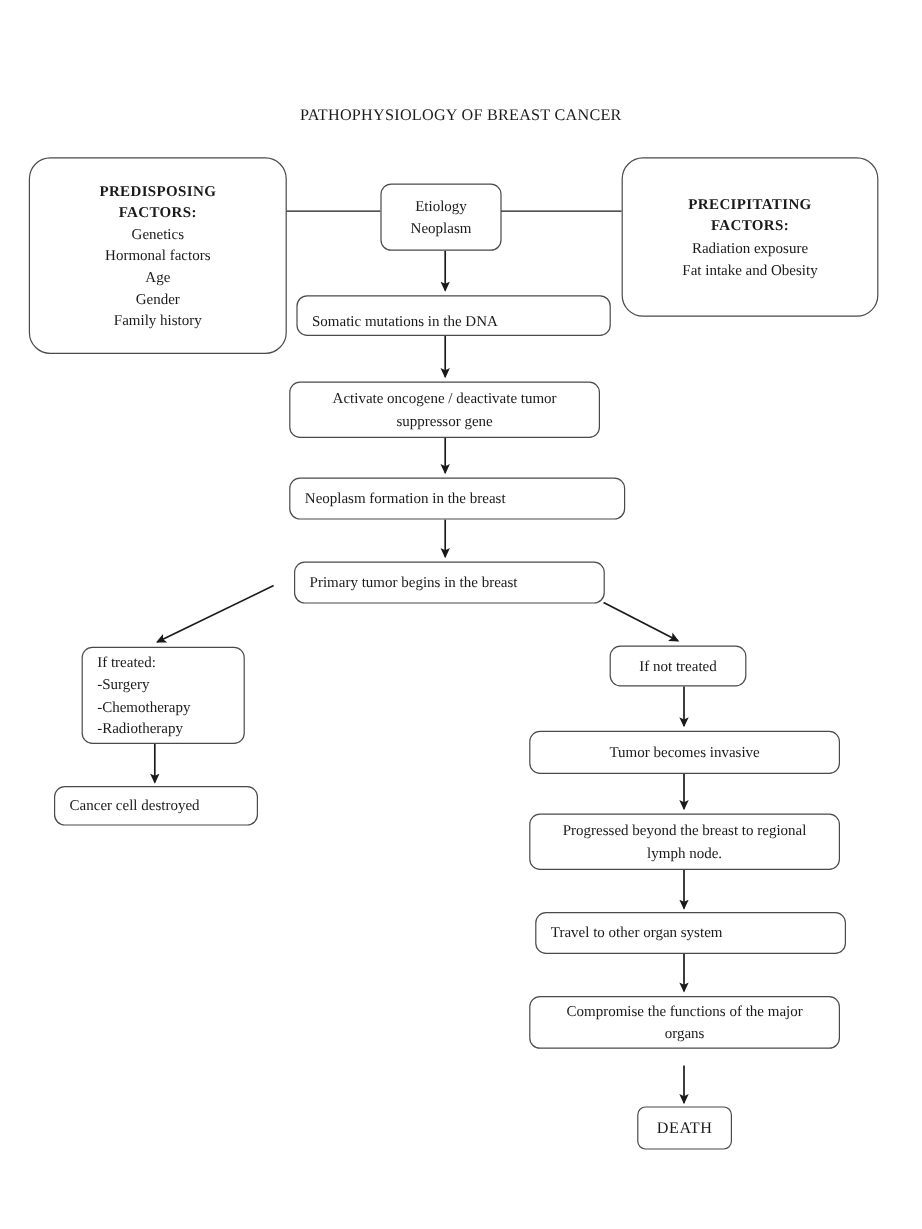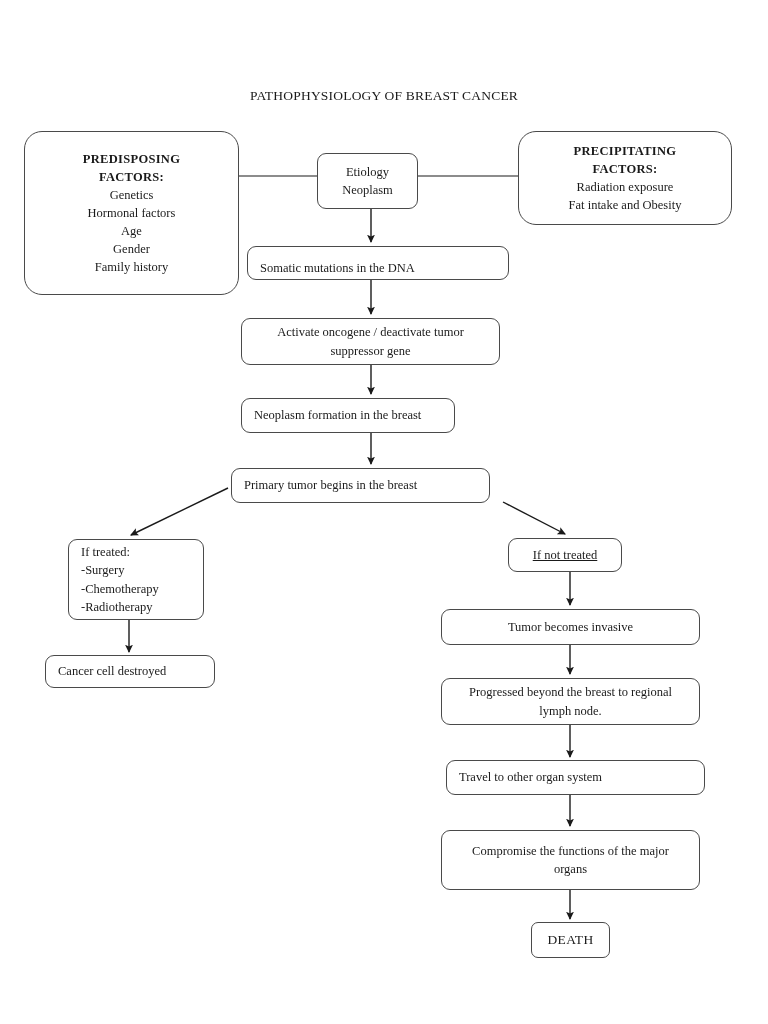--- a/index.html
+++ b/index.html
@@ -116,21 +116,21 @@
       <span class="fline factor-head">PREDISPOSING</span>
       <span class="fline factor-head">FACTORS:</span>
       <span class="fline">Genetics</span>
       <span class="fline">Hormonal factors</span>
       <span class="fline">Age</span>
       <span class="fline">Gender</span>
       <span class="fline">Family history</span>
     </div>
   </div>
 
-  <div class="node r-lg" style="left:518px; top:131px; width:214px; height:94px;">
+  <div class="node r-lg" style="left:518px; top:131px; width:214px; height:133px;">
     <div class="inner">
       <span class="fline factor-head">PRECIPITATING</span>
       <span class="fline factor-head">FACTORS:</span>
       <span class="fline">Radiation exposure</span>
       <span class="fline">Fat intake and Obesity</span>
     </div>
   </div>
 
   <div class="node r-md" style="left:317px; top:153px; width:101px; height:56px;text-align:center;">
     <div class="inner">
@@ -145,48 +145,48 @@
     </div>
   </div>
 
   <div class="node r-md" style="left:241px; top:318px; width:259px; height:47px;">
     <div class="inner">
       <span class="fline">Activate oncogene / deactivate tumor</span>
       <span class="fline">suppressor gene</span>
     </div>
   </div>
 
-  <div class="node r-md left-align" style="left:241px; top:398px; width:214px; height:35px;">
+  <div class="node r-md left-align" style="left:241px; top:398px; width:280px; height:35px;">
     <div class="inner">
       <span class="fline">Neoplasm formation in the breast</span>
     </div>
   </div>
 
-  <div class="node r-md left-align" style="left:231px; top:468px; width:259px; height:35px;">
+  <div class="node r-md left-align" style="left:245px; top:468px; width:259px; height:35px;">
     <div class="inner">
       <span class="fline">Primary tumor begins in the breast</span>
     </div>
   </div>
 
   <div class="node r-md left-align" style="left:68px; top:539px; width:136px; height:81px;">
     <div class="inner">
       <span class="fline">If treated:</span>
       <span class="fline">-Surgery</span>
       <span class="fline">-Chemotherapy</span>
       <span class="fline">-Radiotherapy</span>
     </div>
   </div>
 
   <div class="node r-md left-align" style="left:45px; top:655px; width:170px; height:33px;">
     <div class="inner">
       <span class="fline">Cancer cell destroyed</span>
     </div>
   </div>
 
-  <div class="node r-md" style="left:508px; top:538px; width:114px; height:34px;text-decoration:underline;">
+  <div class="node r-md" style="left:508px; top:538px; width:114px; height:34px;">
     <div class="inner">
       <span class="fline">If not treated</span>
     </div>
   </div>
 
   <div class="node r-md" style="left:441px; top:609px; width:259px; height:36px;">
     <div class="inner">
       <span class="fline">Tumor becomes invasive</span>
     </div>
   </div>
@@ -197,21 +197,21 @@
       <span class="fline">lymph node.</span>
     </div>
   </div>
 
   <div class="node r-md left-align" style="left:446px; top:760px; width:259px; height:35px;">
     <div class="inner">
       <span class="fline">Travel to other organ system</span>
     </div>
   </div>
 
-  <div class="node r-md" style="left:441px; top:830px; width:259px; height:60px;">
+  <div class="node r-md" style="left:441px; top:830px; width:259px; height:44px;">
     <div class="inner">
       <span class="fline">Compromise the functions of the major</span>
       <span class="fline">organs</span>
     </div>
   </div>
 
   <div class="node r-sm death-text" style="left:531px; top:922px; width:79px; height:36px;">
     <div class="inner">
       <span class="fline">DEATH</span>
     </div>

